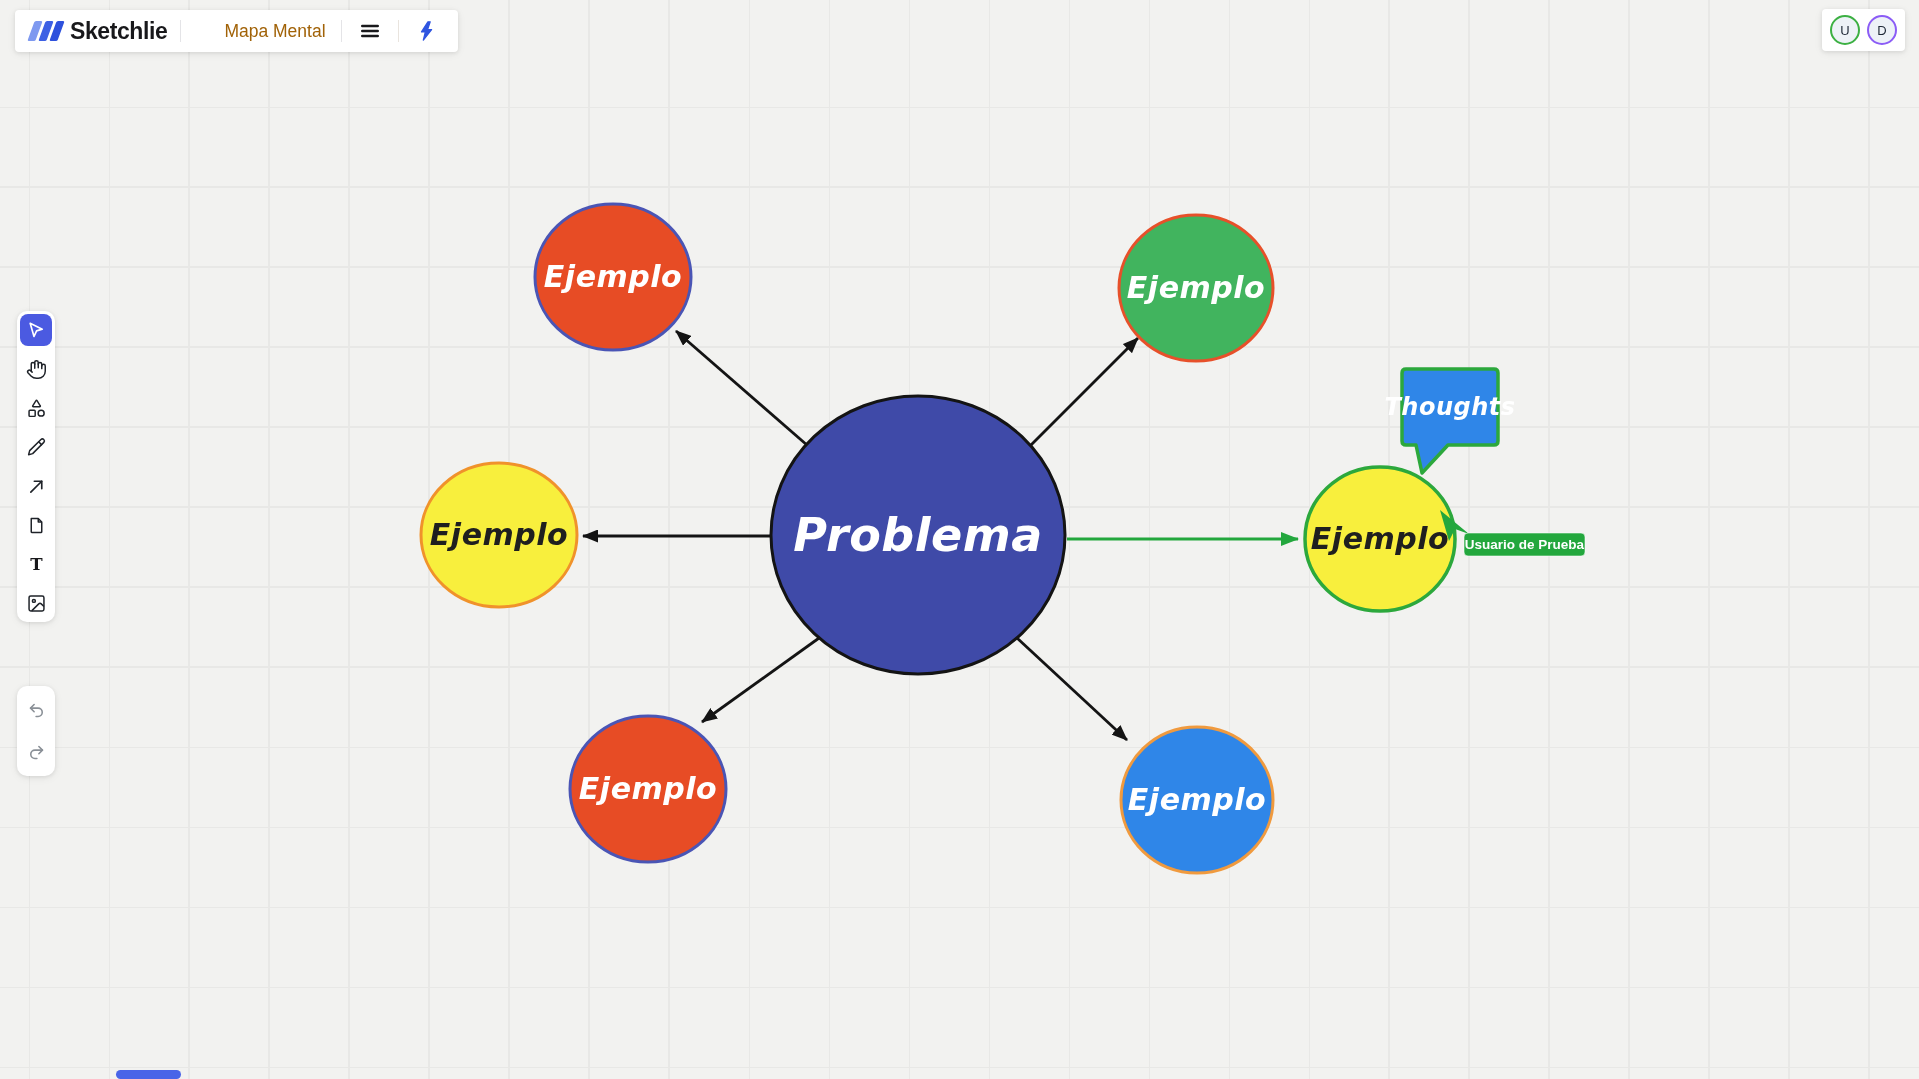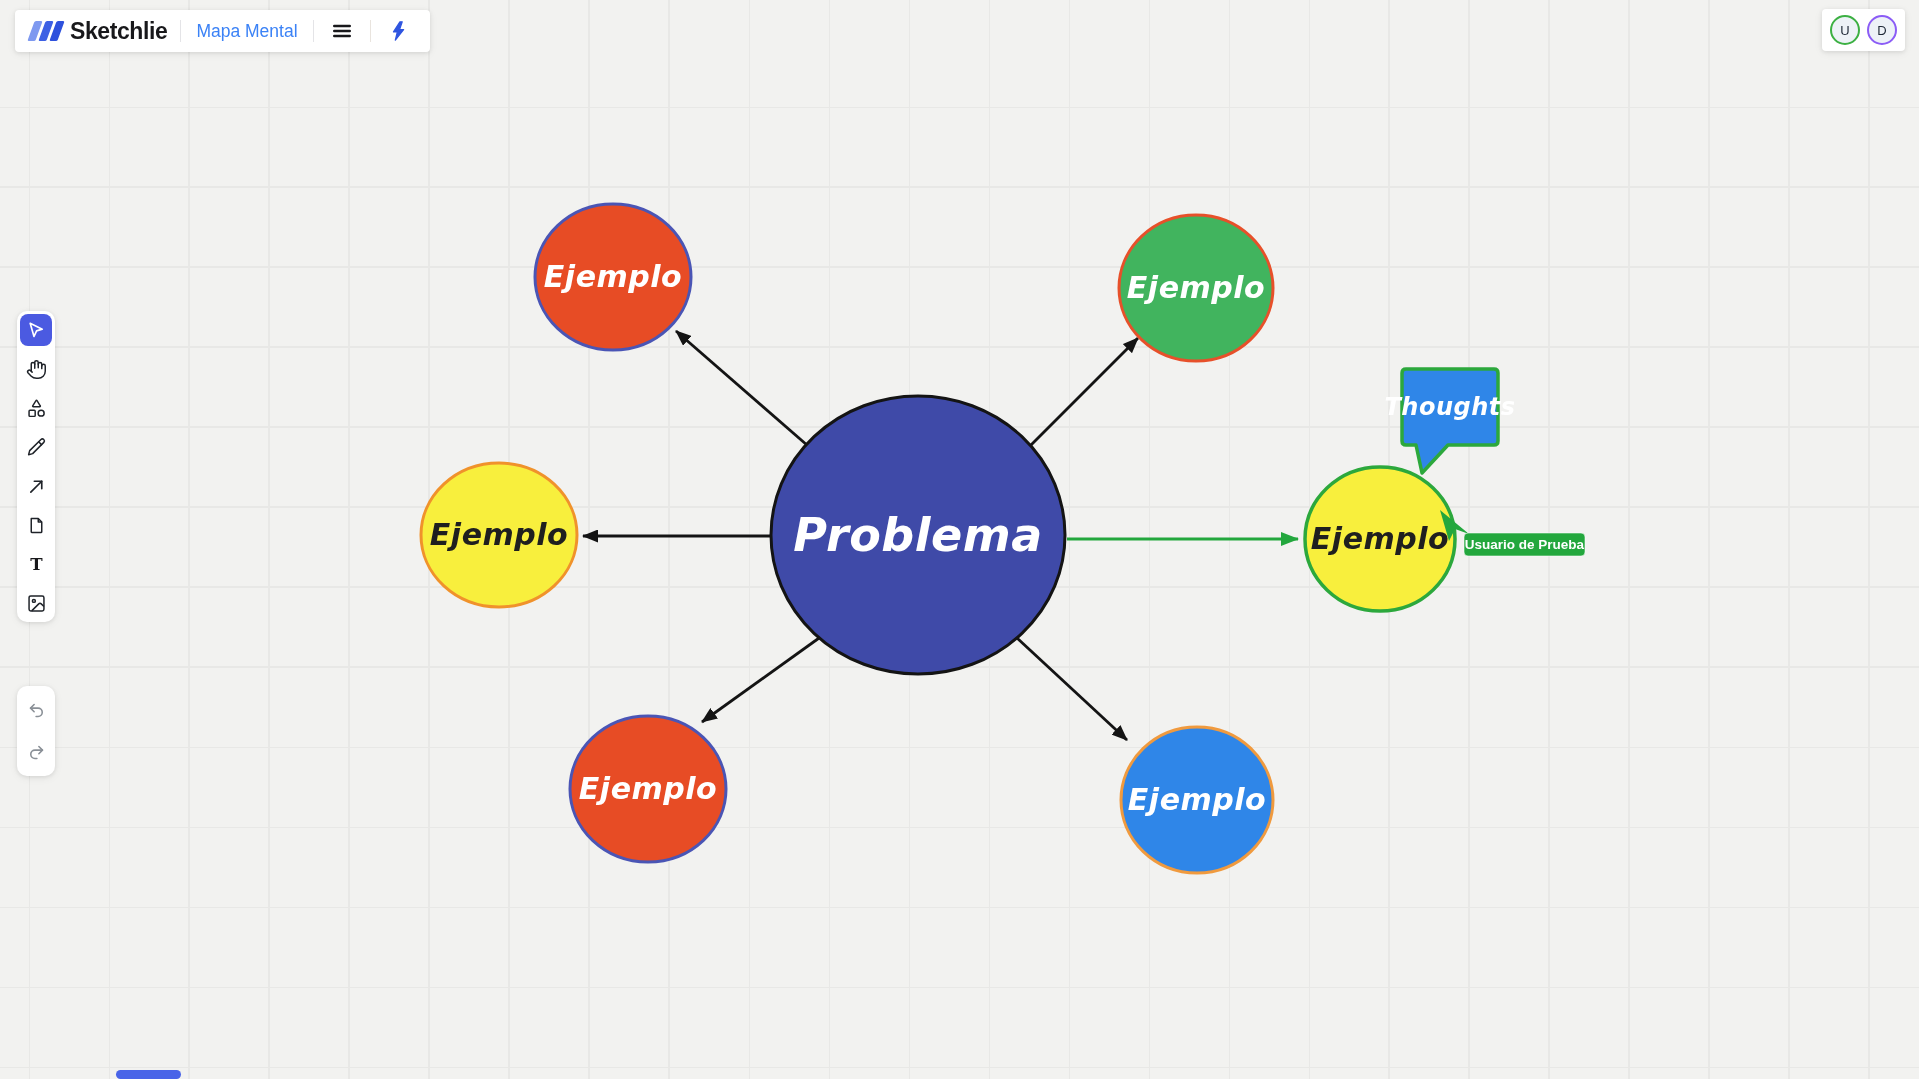--- a/index.html
+++ b/index.html
@@ -32,21 +32,21 @@
   .header { left:15px; top:10px; height:42px; display:flex; align-items:center; padding:0 16px; gap:13px; }
   .brand { display:flex; align-items:center; gap:9px; cursor:pointer; }
   .logo-mark { display:flex; gap:3px; }
   .logo-stripe { width:8px; height:20px; transform:skewX(-20deg); border-radius:1.5px; }
   .logo-stripe.s1 { background:#7e99f0; }
   .logo-stripe.s2 { background:#3d60e4; }
   .logo-stripe.s3 { background:#2e51dd; }
   .brand-name { font-size:23px; font-weight:700; color:#18181b; letter-spacing:-0.4px; }
   .vsep { width:1px; height:22px; background:#e4e4e7; }
   .vsep.warm { background:#e9e4de; }
-  .board-title { font-size:17.5px; font-weight:500; color:#3b82f6; padding:0 2px; }
+  .board-title { font-size:17.5px; font-weight:500; color:#a16207; padding:0 2px;margin-left:28px; }
   .icon-btn { display:flex; align-items:center; justify-content:center; width:30px; height:30px; border:none; background:transparent; border-radius:6px; cursor:pointer; }
 
   
   .presence { right:14px; top:9px; height:42px; display:flex; align-items:center; padding:0 8px; gap:7px; }
   .avatar {
     width:30px; height:30px; border-radius:50%; background:#edf2f7;
     display:flex; align-items:center; justify-content:center;
     font-size:13px; font-weight:500; color:#1f2937; cursor:pointer;
   }
   .avatar.ring-green  { border:2px solid #3cb043; }

